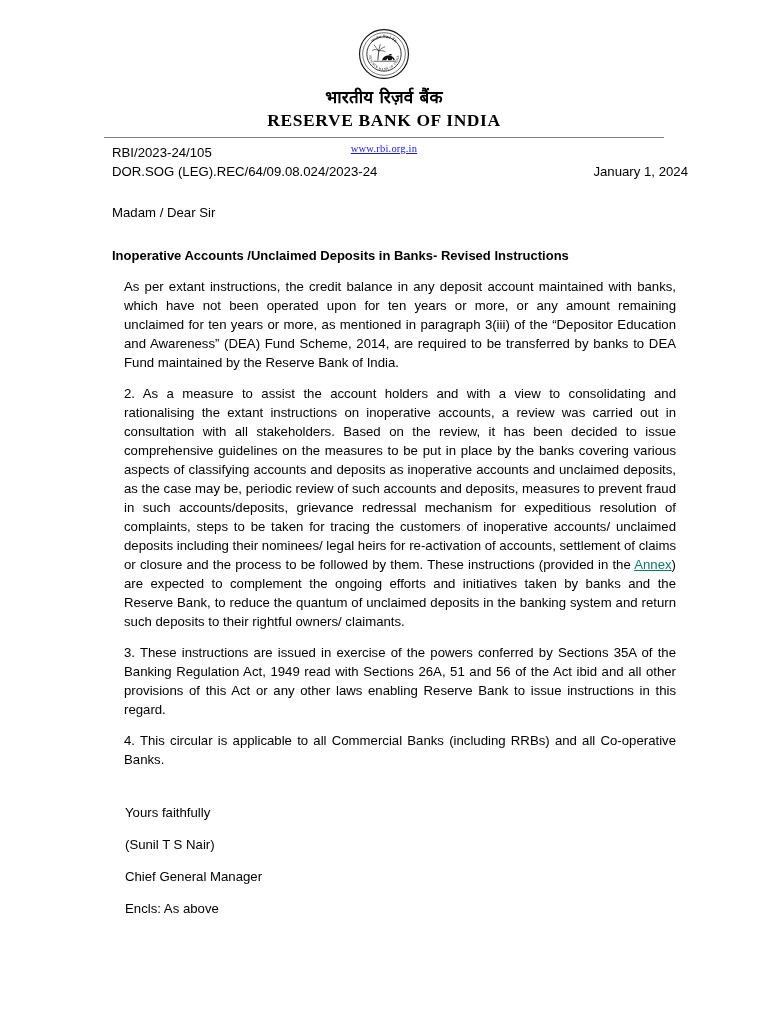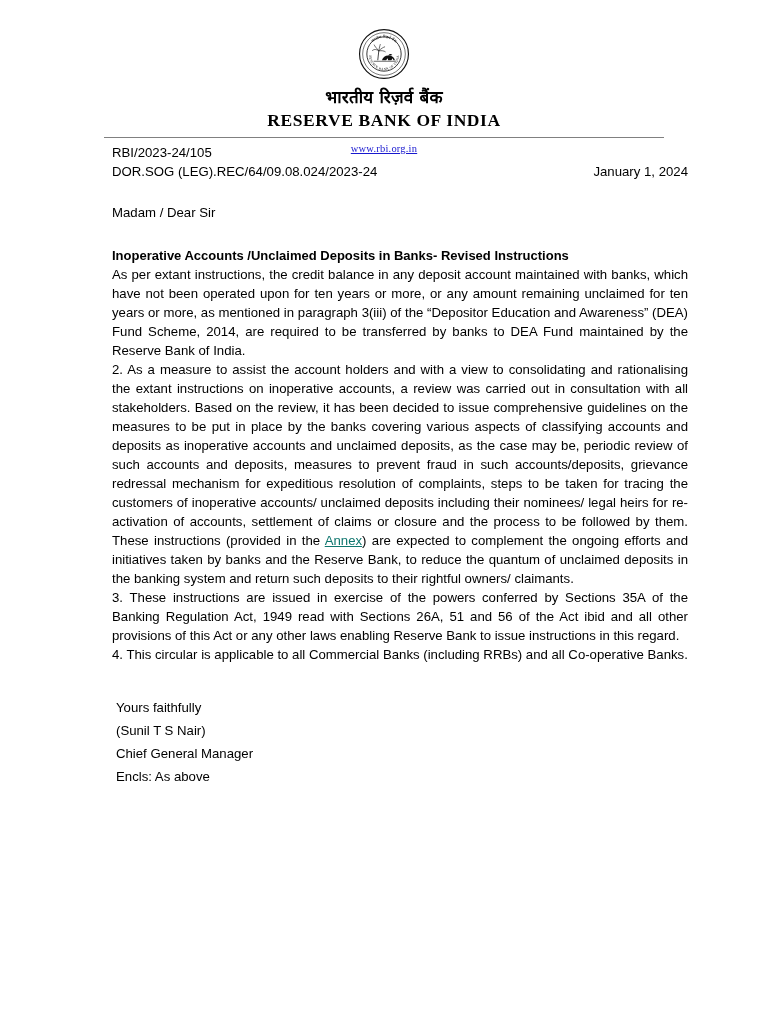--- a/index.html
+++ b/index.html
@@ -102,42 +102,42 @@
   }
   .salutation {
     margin-top: 22px;
   }
   .subject {
     margin-top: 24px;
     font-weight: bold;
     font-size: 13px;
   }
   p.para {
-    margin: 0;
+    margin: 12px;
     text-align: justify;
     text-justify: inter-word;
   }
   .gap-lg { margin-top: 28px; }
   .gap-md { margin-top: 22px; }
 
   .link {
     color: #0f766e;
     text-decoration: underline;
   }
   .ital { }
   .bold { font-weight: bold; }
 
   .signature {
     margin-top: 34px;
   }
   .sig-name {
     margin-top: 50px;
   }
   .sig-line {
-    margin: 4px;
+    margin: 13px;
     line-height: 19px;
   }
 </style>
 </head>
 <body>
 
 <div class="page">
 
   <div class="letterhead">
 

